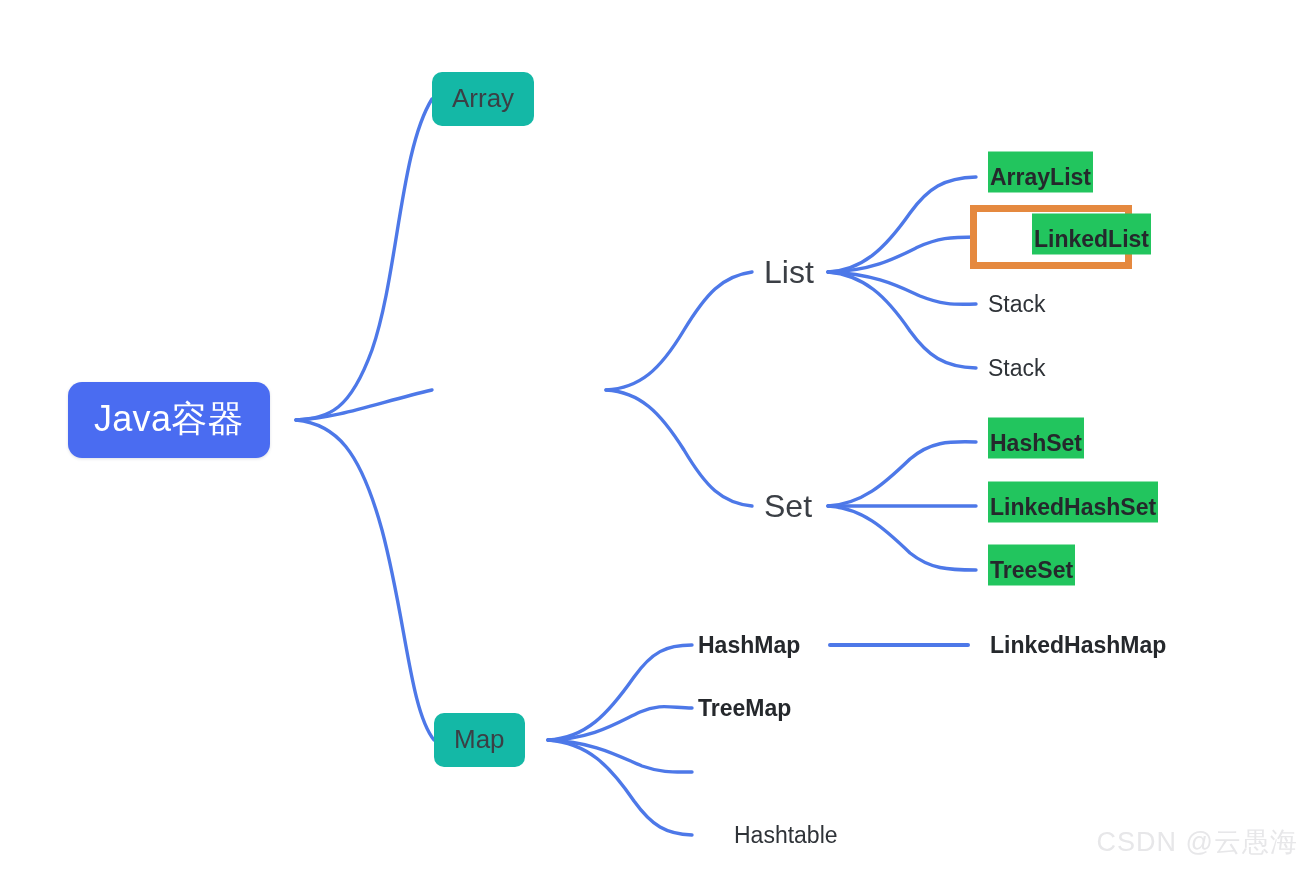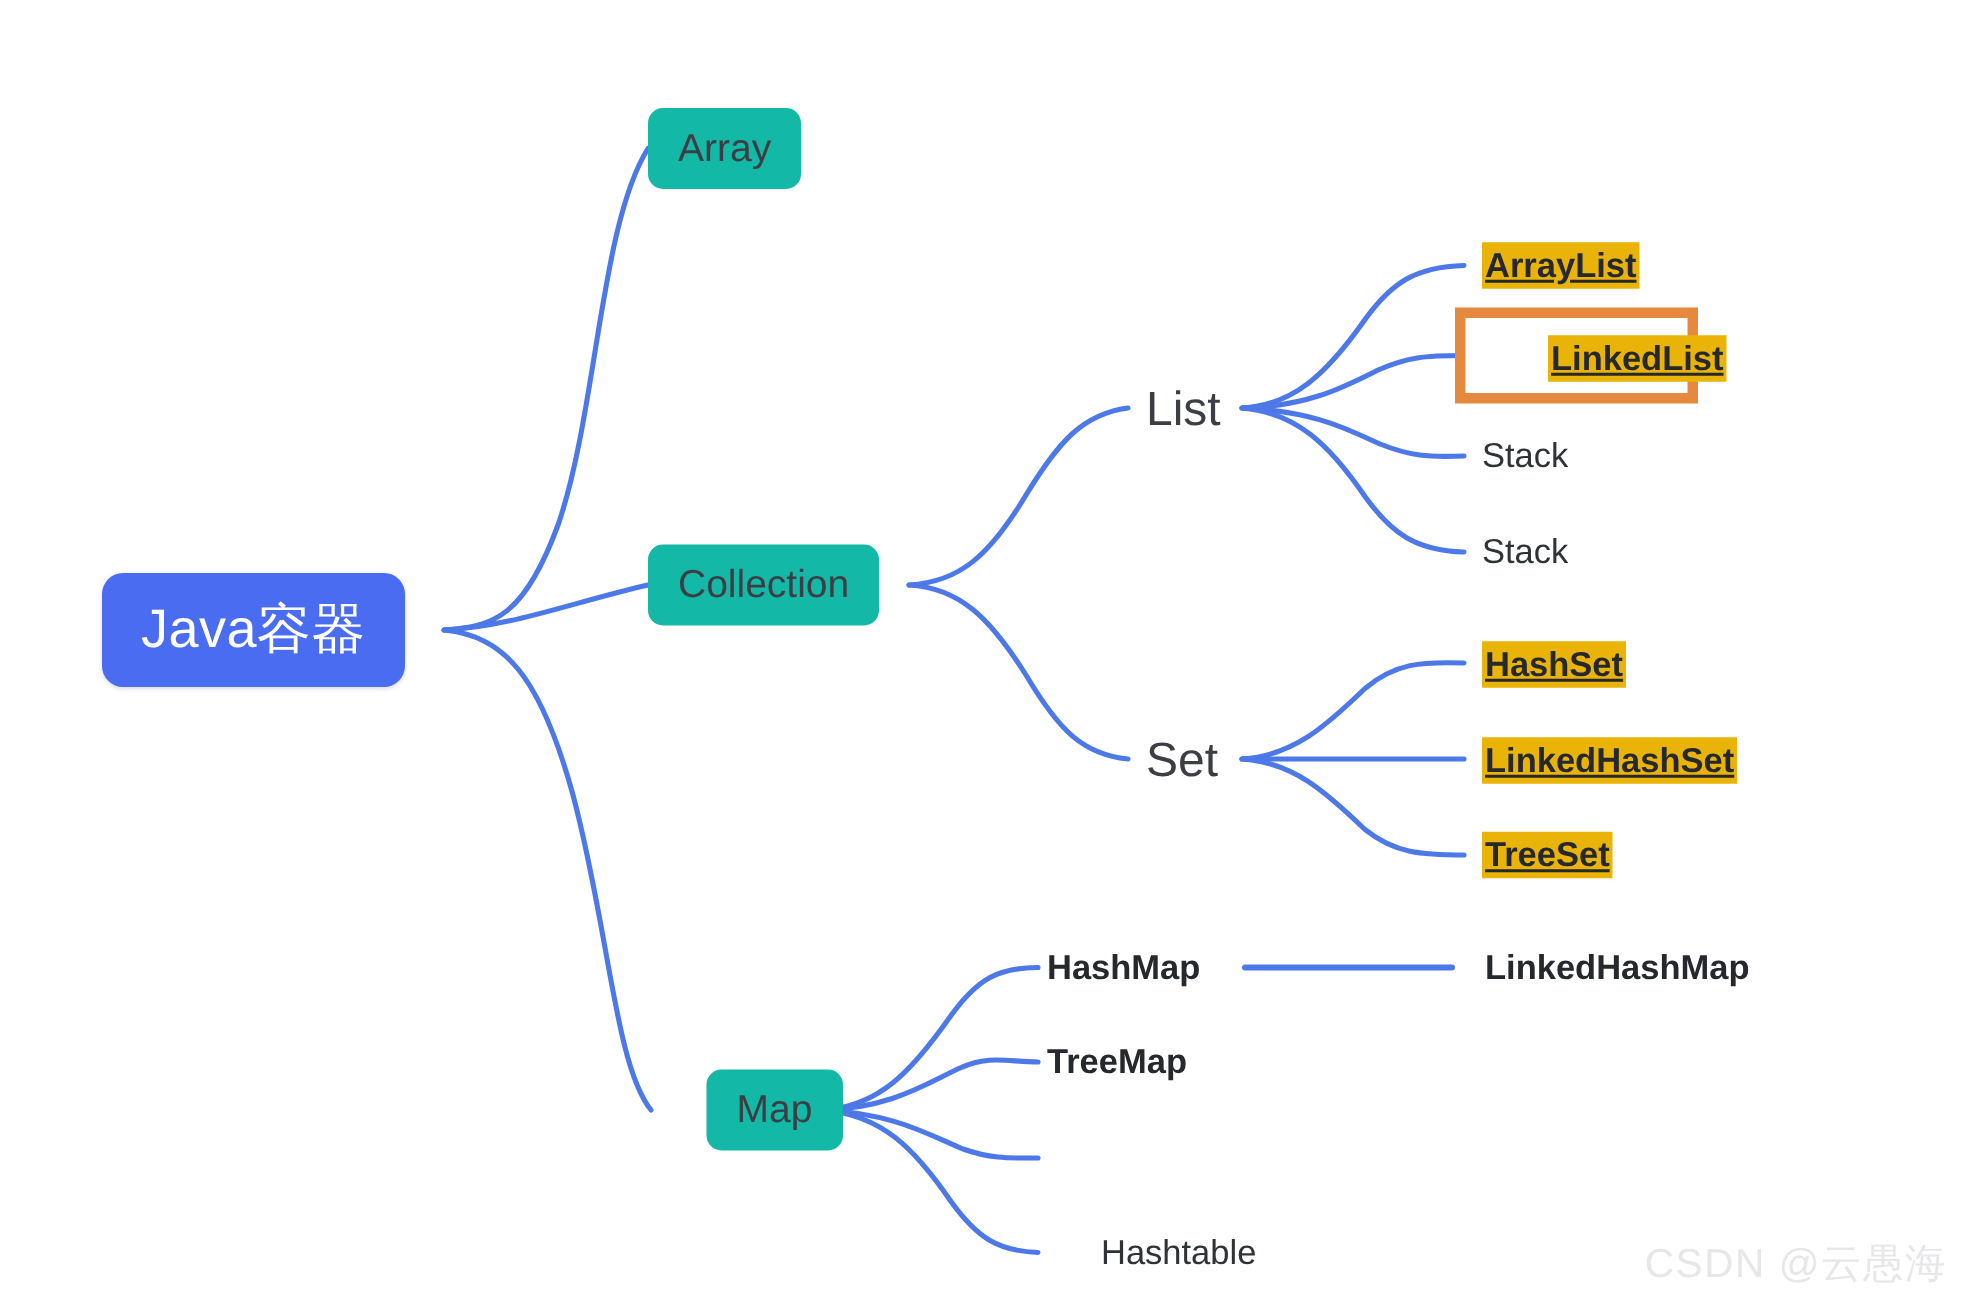--- a/index.html
+++ b/index.html
@@ -56,23 +56,22 @@
     font-size: 32px;
   }
 
   
   .leaf {
     font-size: 23px;
     color: #2f3338;
   }
   .leaf.bold { font-weight: bold; color: #25282c; }
   .leaf .hl {
-    background: #eab308;
-    padding: 2px 2px 3px 2px;
-    text-decoration: underline;
+    background: #22c55e;
+    padding: 12px 2px 3px 2px;
   }
 
   
   .select-frame {
     position: absolute;
     border: 7px solid #e5893f;
     background: #ffffff;
     box-sizing: border-box;
   }
 
@@ -119,23 +118,22 @@
       <path d="M548,740 C588,743 610,766 634,801 C652,826 666,834 692,835"></path>
 
       <path d="M830,645 L968,645" stroke-width="4"></path>
     </g>
   </svg>
 
   <div class="node root-node" style="left:68px; top:420px;">Java容器</div>
 
   <div class="node box-node" style="left:432px; top:99px;">Array</div>
 
-  <div class="node box-node" style="left:432px; top:390px;">Collection</div>
 
-  <div class="node box-node" style="left:434px; top:740px;margin-left:37px;">Map</div>
+  <div class="node box-node" style="left:434px; top:740px;">Map</div>
 
   <div class="node plain-node" style="left:764px; top:272px;">List</div>
 
   <div class="node plain-node" style="left:764px; top:506px;">Set</div>
 
   <div class="node leaf bold" style="left:988px; top:177px;">
     <span class="hl">ArrayList</span>
   </div>
 
   <div class="select-frame" style="left:970px; top:205px; width:162px; height:64px;"></div>

